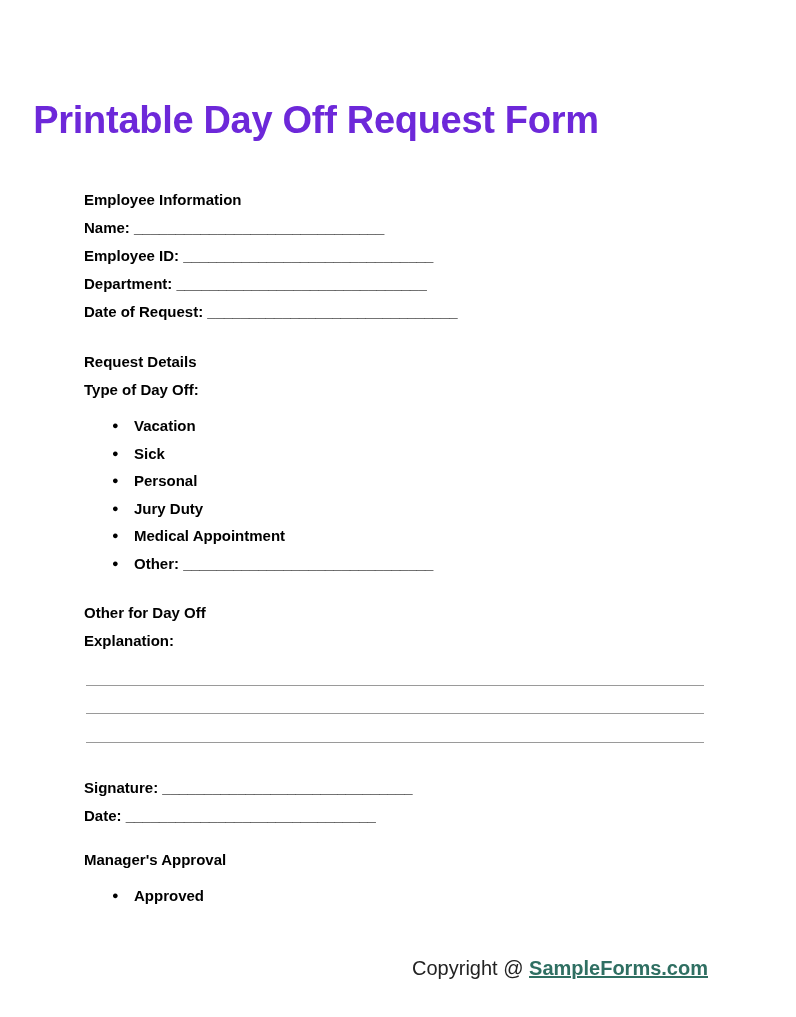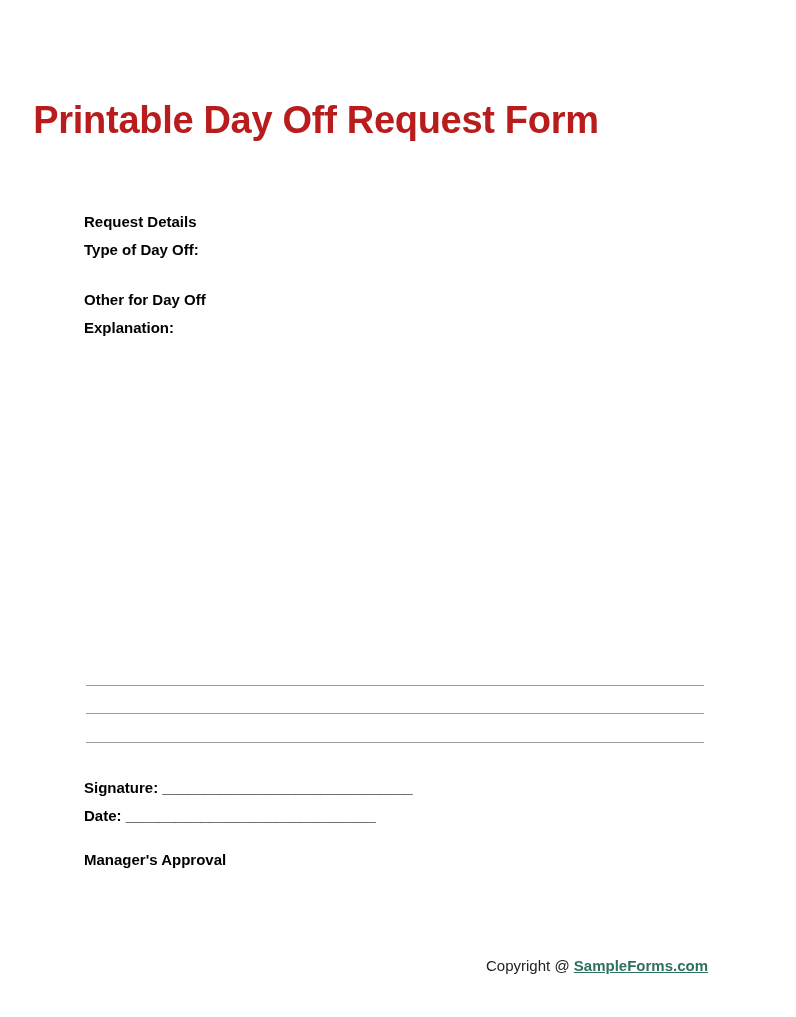--- a/index.html
+++ b/index.html
@@ -23,21 +23,21 @@
   }
   .doc-title {
     position: absolute;
     top: 74px;
     left: 0;
     width: 632px;
     text-align: center;
     font-size: 38px;
     font-weight: bold;
     letter-spacing: -0.3px;
-    color: #b91c1c;
+    color: #6d28d9;
   }
   .body-block {
     position: absolute;
     left: 84px;
     top: 186px;
     width: 640px;
   }
   .section-head {
     font-size: 15px;
     font-weight: bold;
@@ -94,44 +94,59 @@
   .rule2 { top: 713px; }
   .rule3 { top: 742px; }
   .copyright {
     position: absolute;
     left: 0;
     top: 957px;
     width: 796px;
     padding-right: 88px;
     box-sizing: border-box;
     text-align: right;
-    font-size: 15px;
+    font-size: 20px;
     color: #222222;
   }
   .copyright a {
     color: #2f6f62;
     text-decoration: underline;
     font-weight: bold;
   }
 </style>
 </head>
 <body>
 
 <div class="page">
 
   <h1 class="doc-title">Printable Day Off Request Form</h1>
 
   <div class="body-block">
 
+    <div>
+      <div class="section-head">Employee Information</div>
+      <div class="field-line">Name:  ______________________________</div>
+      <div class="field-line">Employee ID:  ______________________________</div>
+      <div class="field-line">Department:  ______________________________</div>
+      <div class="field-line">Date of Request:  ______________________________</div>
+    </div>
 
     <div class="gap-md"></div>
 
     <div>
       <div class="section-head">Request Details</div>
       <div class="field-line">Type of Day Off:</div>
+      <ul class="choices">
+        <li>Vacation</li>
+        <li>Sick</li>
+        <li>Personal</li>
+        <li>Jury Duty</li>
+        <li>Medical Appointment</li>
+        <li>Other: ______________________________</li>
+      </ul>
     </div>
 
     <div class="gap-md"></div>
 
     <div>
       <div class="section-head">Other for Day Off</div>
       <div class="field-line">Explanation:</div>
     </div>
 
   </div>
@@ -150,19 +165,22 @@
 
     <div>
       <div class="field-line">Signature:  ______________________________</div>
       <div class="field-line">Date:  ______________________________</div>
     </div>
 
     <div class="gap-sm"></div>
 
     <div>
       <div class="section-head">Manager's Approval</div>
+      <ul class="choices">
+        <li>Approved</li>
+      </ul>
     </div>
 
   </div>
 
   <div class="copyright"><span>Copyright @ </span><a href="#">SampleForms.com</a></div>
 
 </div>
 
 </body></html>

